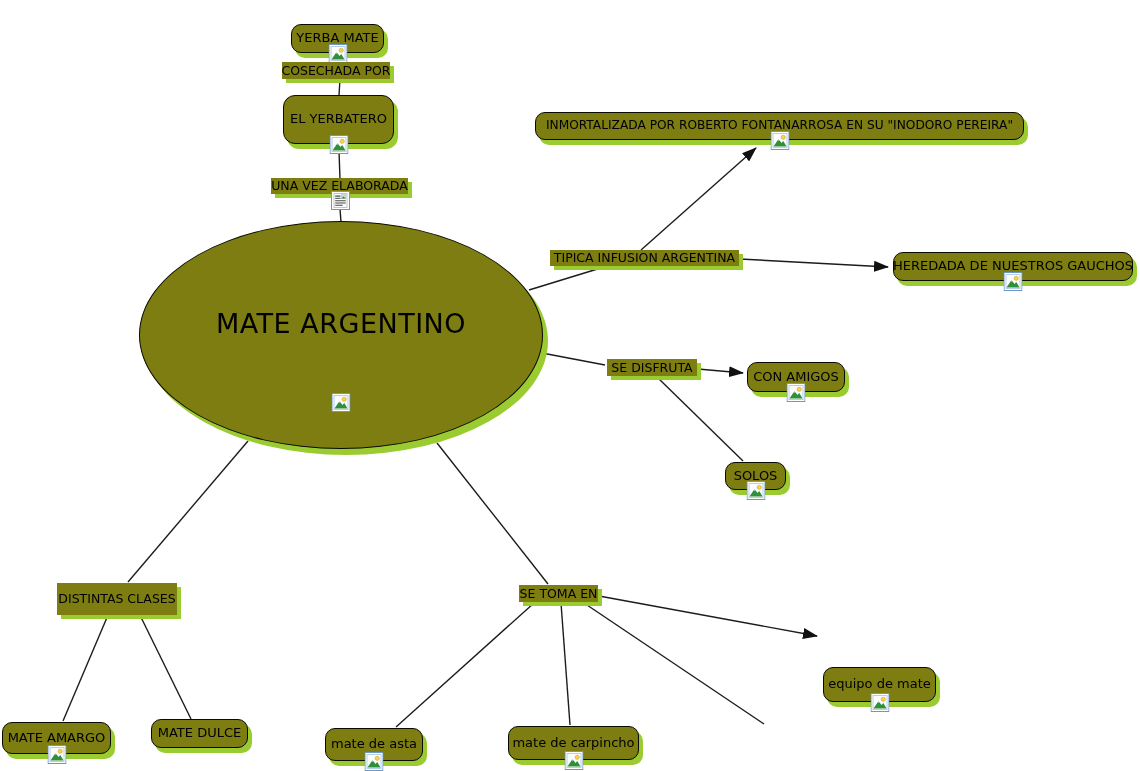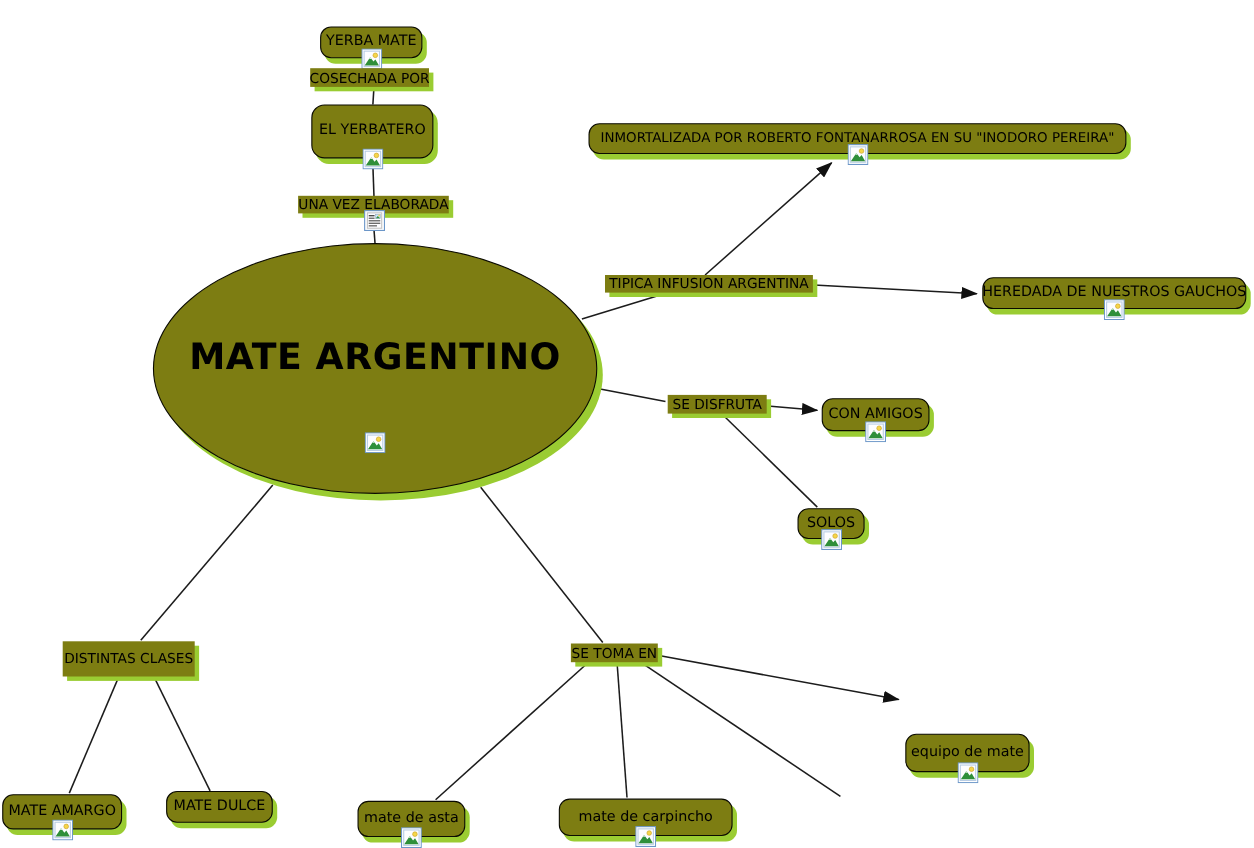--- a/index.html
+++ b/index.html
@@ -26,21 +26,21 @@
     border-radius:10px;
     box-shadow:4px 5px 0 var(--shadow);
     display:flex;align-items:center;justify-content:center;
     font-size:13px;line-height:1.1;white-space:nowrap;
     text-align:center;
   }
   .node.small-text{font-size:12.2px;}
   .node.ellipse{
     border-radius:50%;
     box-shadow:5px 6px 0 var(--shadow);
-    font-size:33px;font-weight:bold;letter-spacing:.5px;
+    font-size:27px;font-weight:normal;letter-spacing:.5px;
     padding-bottom:22px;
   }
   .phrase{
     position:absolute;box-sizing:border-box;
     background:var(--node-fill);
     box-shadow:4px 4px 0 var(--shadow);
     display:flex;align-items:center;justify-content:center;
     font-size:12.5px;line-height:1.1;white-space:nowrap;
     padding:1px 2px;
   }
@@ -248,21 +248,21 @@
         <svg width="19" height="19" viewBox="0 0 19 19">
           <rect x="0.5" y="0.5" width="18" height="18" fill="#fff" stroke="#6b96c8"></rect>
           <rect x="2.5" y="2.5" width="14" height="14" fill="#fdfdff" stroke="#b9cde4"></rect>
           <circle cx="12.7" cy="6.3" r="2.1" fill="#f6d64a" stroke="#caa22b" stroke-width="0.6"></circle>
           <path d="M3 15.5 L8 8 L11 12 L12.8 10 L16 15.5 Z" fill="#2f8f3a"></path>
           <path d="M7 9.6 L8 8 L9.1 9.6 Z" fill="#e9f5e9"></path>
         </svg>
       </span>
   </div>
 
-  <div class="node" style="left:508px;top:726px;width:158px;height:34px;">
+  <div class="node" style="left:508px;top:726px;width:131px;height:34px;">
     <span>mate de carpincho</span>
     <span class="res">
         <svg width="19" height="19" viewBox="0 0 19 19">
           <rect x="0.5" y="0.5" width="18" height="18" fill="#fff" stroke="#6b96c8"></rect>
           <rect x="2.5" y="2.5" width="14" height="14" fill="#fdfdff" stroke="#b9cde4"></rect>
           <circle cx="12.7" cy="6.3" r="2.1" fill="#f6d64a" stroke="#caa22b" stroke-width="0.6"></circle>
           <path d="M3 15.5 L8 8 L11 12 L12.8 10 L16 15.5 Z" fill="#2f8f3a"></path>
           <path d="M7 9.6 L8 8 L9.1 9.6 Z" fill="#e9f5e9"></path>
         </svg>
       </span>

